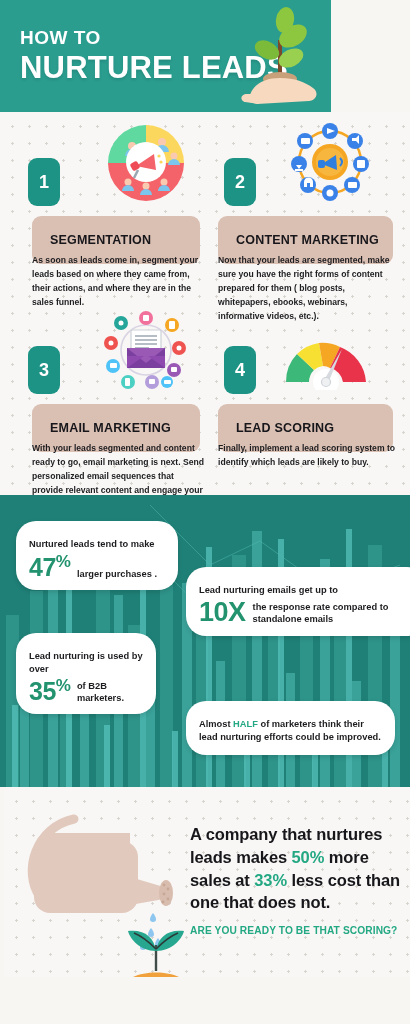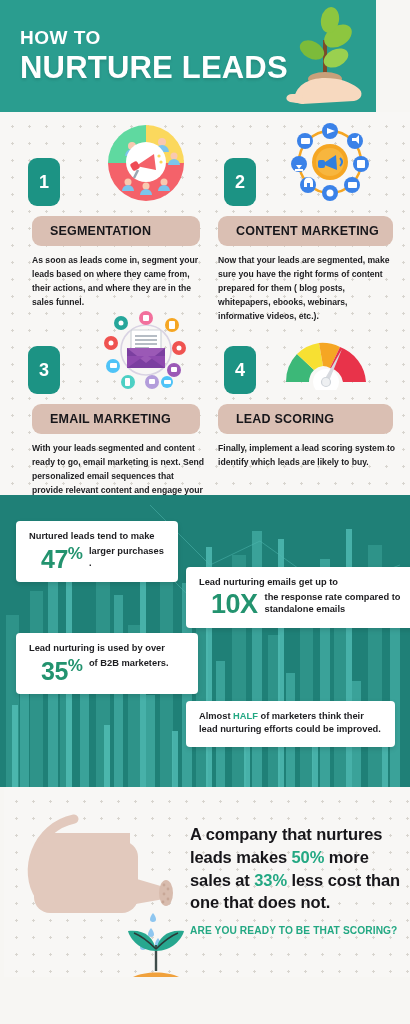--- a/index.html
+++ b/index.html
@@ -7,21 +7,21 @@
   body {
     font-family:"Liberation Sans", sans-serif;
     background:#f7f6f3;
     position:relative;
     overflow:hidden;
   }
   .page { width:410px; height:1024px; position:relative; }
 
   
   .header {
-    position:absolute; left:0; top:0; width:376px; height:112px;
+    position:absolute; left:0; top:0; width:331px; height:112px;
     background:#2a9d8f;
     overflow:hidden;
   }
   .header-title-wrap { position:absolute; left:20px; top:28px; }
   .kicker {
     font-size:19px; font-weight:bold; color:#ffffff;
     letter-spacing:.5px; line-height:1;
   }
   .headline {
     font-size:31px; font-weight:bold; color:#ffffff;
@@ -51,21 +51,21 @@
   .badge {
     position:absolute; left:14px; top:38px;
     width:32px; height:48px; border-radius:9px;
     background:#1c9384;
     color:#fff; font-size:18px; font-weight:bold;
     display:flex; align-items:center; justify-content:center;
     z-index:3;
   }
   .label-bar {
     position:absolute; left:18px; top:96px;
-    width:168px; height:30px; border-radius:9px;
+    width:168px; height:48px; border-radius:9px;
     background:#dabfb3;
     display:flex; align-items:center;
     padding-left:18px;
   }
   .step-2 .label-bar, .step-4 .label-bar { left:8px; width:175px; }
   .label-bar span {
     font-size:12.5px; font-weight:bold; color:#17161a; letter-spacing:.2px;
   }
   .step-body {
     position:absolute; left:18px; top:134px; width:172px;
@@ -75,38 +75,38 @@
 
   
   .stats {
     position:absolute; left:0; top:495px; width:410px; height:292px;
     background:#1f8077;
     overflow:hidden;
   }
   .bars { position:absolute; inset:0; }
 
   .card {
-    position:absolute; background:#ffffff; border-radius:4px;
-    padding:9px 12px 10px 13px;
+    position:absolute; background:#ffffff; border-radius:20px;
+    padding:17px 12px 10px 13px;
     box-shadow:0 2px 5px rgba(0,0,0,.13);
   }
   .card-top { font-size:9.3px; font-weight:bold; color:#1d1d20; line-height:1.35; }
-  .card-row { display:flex; align-items:flex-start; margin-top:2px;margin-left:12px; }
+  .card-row { display:flex; align-items:flex-end; margin-top:2px; }
   .big {
     font-size:25px; font-weight:bold; color:#23936f; letter-spacing:-.5px;
     line-height:1;
   }
   .big .pct { font-size:17px; vertical-align:super; letter-spacing:-1px; }
   .card-tail { font-size:9.3px; font-weight:bold; color:#1d1d20; line-height:1.3; margin-left:7px; }
   .card-multi { font-size:9.3px; font-weight:bold; color:#1d1d20; line-height:1.45; }
   .hl { color:#23a883; }
 
   .card-47 { left:16px; top:26px; width:162px; }
   .card-10x { left:186px; top:72px; width:241px; }
-  .card-35 { left:16px; top:138px; width:182px; }
+  .card-35 { left:16px; top:138px; width:140px; }
   .card-half { left:186px; top:206px; width:209px; }
   .card-10x .big { font-size:27px; }
 
   
   .cta {
     position:absolute; left:4px; top:787px; width:410px; height:190px;
     background:#f8f7f5;
     background-image:radial-gradient(#d8d5cf 1px, transparent 1.1px);
     background-size:17px 17px;
     background-position:4px 6px;

